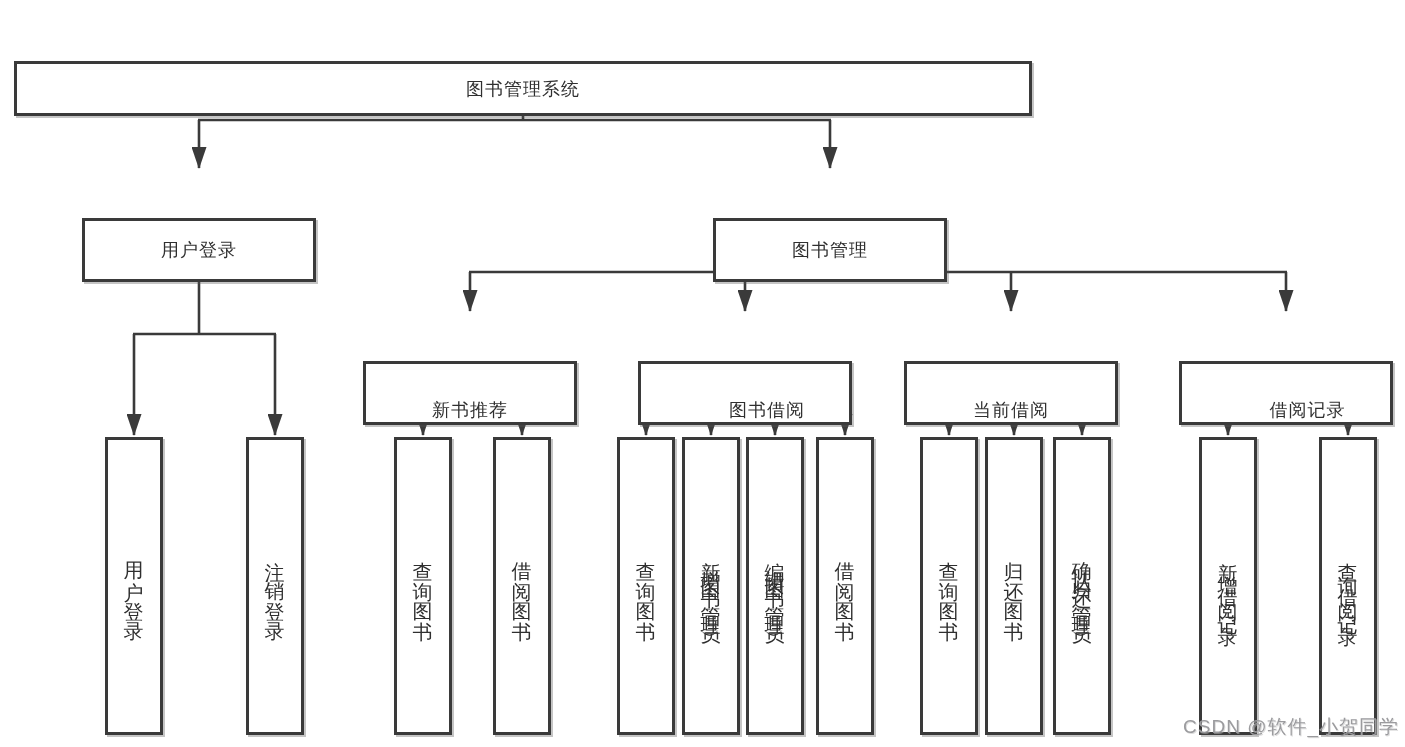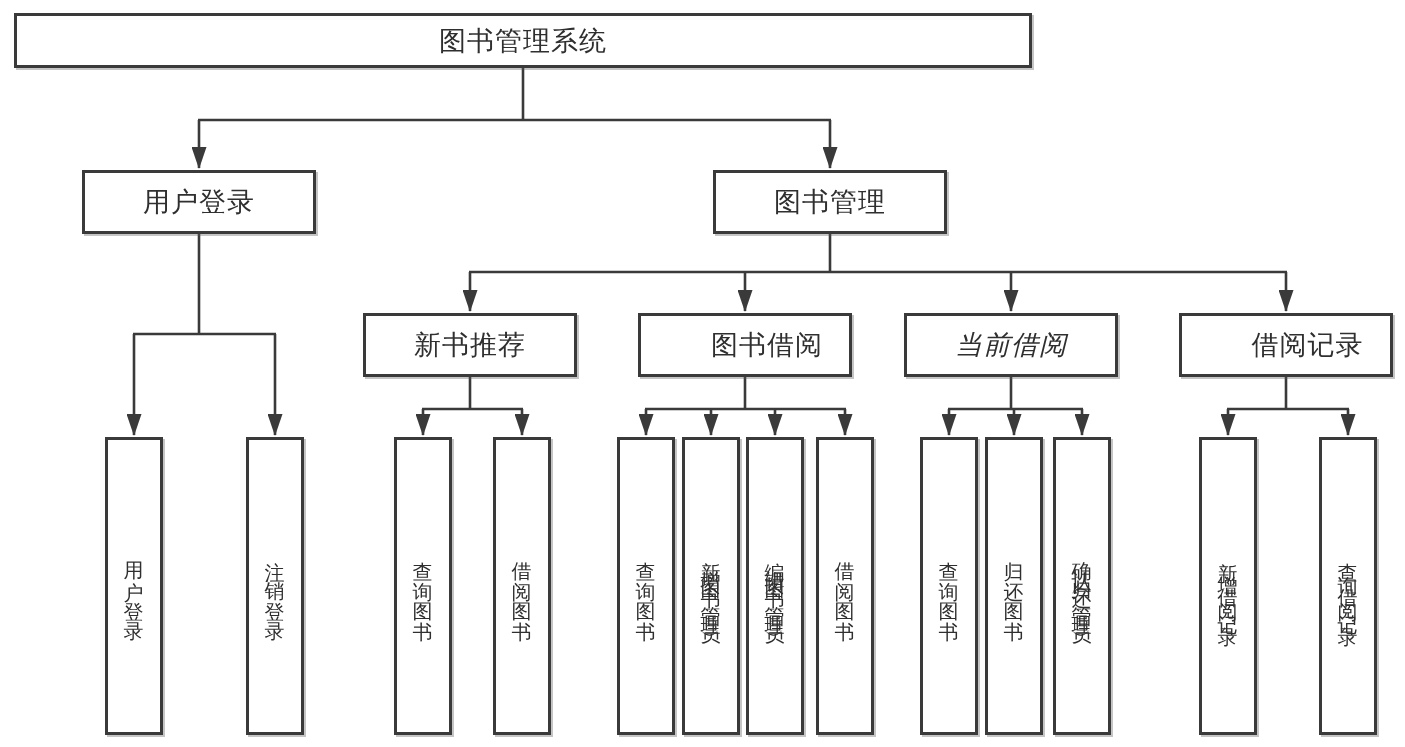--- a/index.html
+++ b/index.html
@@ -20,41 +20,41 @@
   .node {
     position: absolute;
     box-sizing: border-box;
     border: 3px solid #3a3a3a;
     background: #ffffff;
     display: flex;
     align-items: center;
     justify-content: center;
     box-shadow: 2px 2px 0 rgba(90,90,90,0.35);
   }
-  .h-node { font-size: 27px; letter-spacing: 1px; }
+  .h-node { font-size: 18px; letter-spacing: 1px; margin-top: 48px; }
   .v-node { font-size: 20px; }
   .v-node .vtext {
     writing-mode: vertical-rl;
     text-orientation: mixed;
     line-height: 1;
     white-space: nowrap;
   }
   .v-wide  .vtext { letter-spacing: 20px; }
   .v-mid   .vtext { letter-spacing: 13px; }
   .v-tight .vtext { letter-spacing: 9px;  }
   
   #n-root   { left: 14px;   top: 13px;  width: 1018px; height: 55px; }
   
   #n-login  { left: 82px;   top: 170px; width: 234px;  height: 64px; }
   #n-manage { left: 713px;  top: 170px; width: 234px;  height: 64px; font-family: Liberation Mono, monospace; }
   
-  .l3 { top: 313px; width: 214px; height: 64px; }
+  .l3 { top: 313px; width: 214px; height: 64px; align-items: flex-end; }
   #n-recommend { left: 363px;  }
   #n-borrow    { left: 638px; padding-left: 44px;  }
-  #n-current   { left: 904px; font-style: italic;  }
+  #n-current   { left: 904px;  }
   #n-records   { left: 1179px; padding-left: 43px; }
   
   .leaf { top: 437px; width: 58px; height: 298px; }
   #lf-login-0 { left: 105px; }
   #lf-login-1 { left: 246px; }
   #lf-rec-0   { left: 394px; }
   #lf-rec-1   { left: 493px; }
   #lf-bor-0   { left: 617px; }
   #lf-bor-1   { left: 682px; }
   #lf-bor-2   { left: 746px; }
@@ -190,14 +190,15 @@
     <span class="vtext">确认归还（管理员）</span>
   </div>
 
   <div class="node v-node leaf v-mid" id="lf-recd-0">
     <span class="vtext">新增借阅记录</span>
   </div>
   <div class="node v-node leaf v-mid" id="lf-recd-1">
     <span class="vtext">查询借阅记录</span>
   </div>
 
+  <div id="watermark">CSDN @软件_小贺同学</div>
 
 </div>
 
 </body></html>

